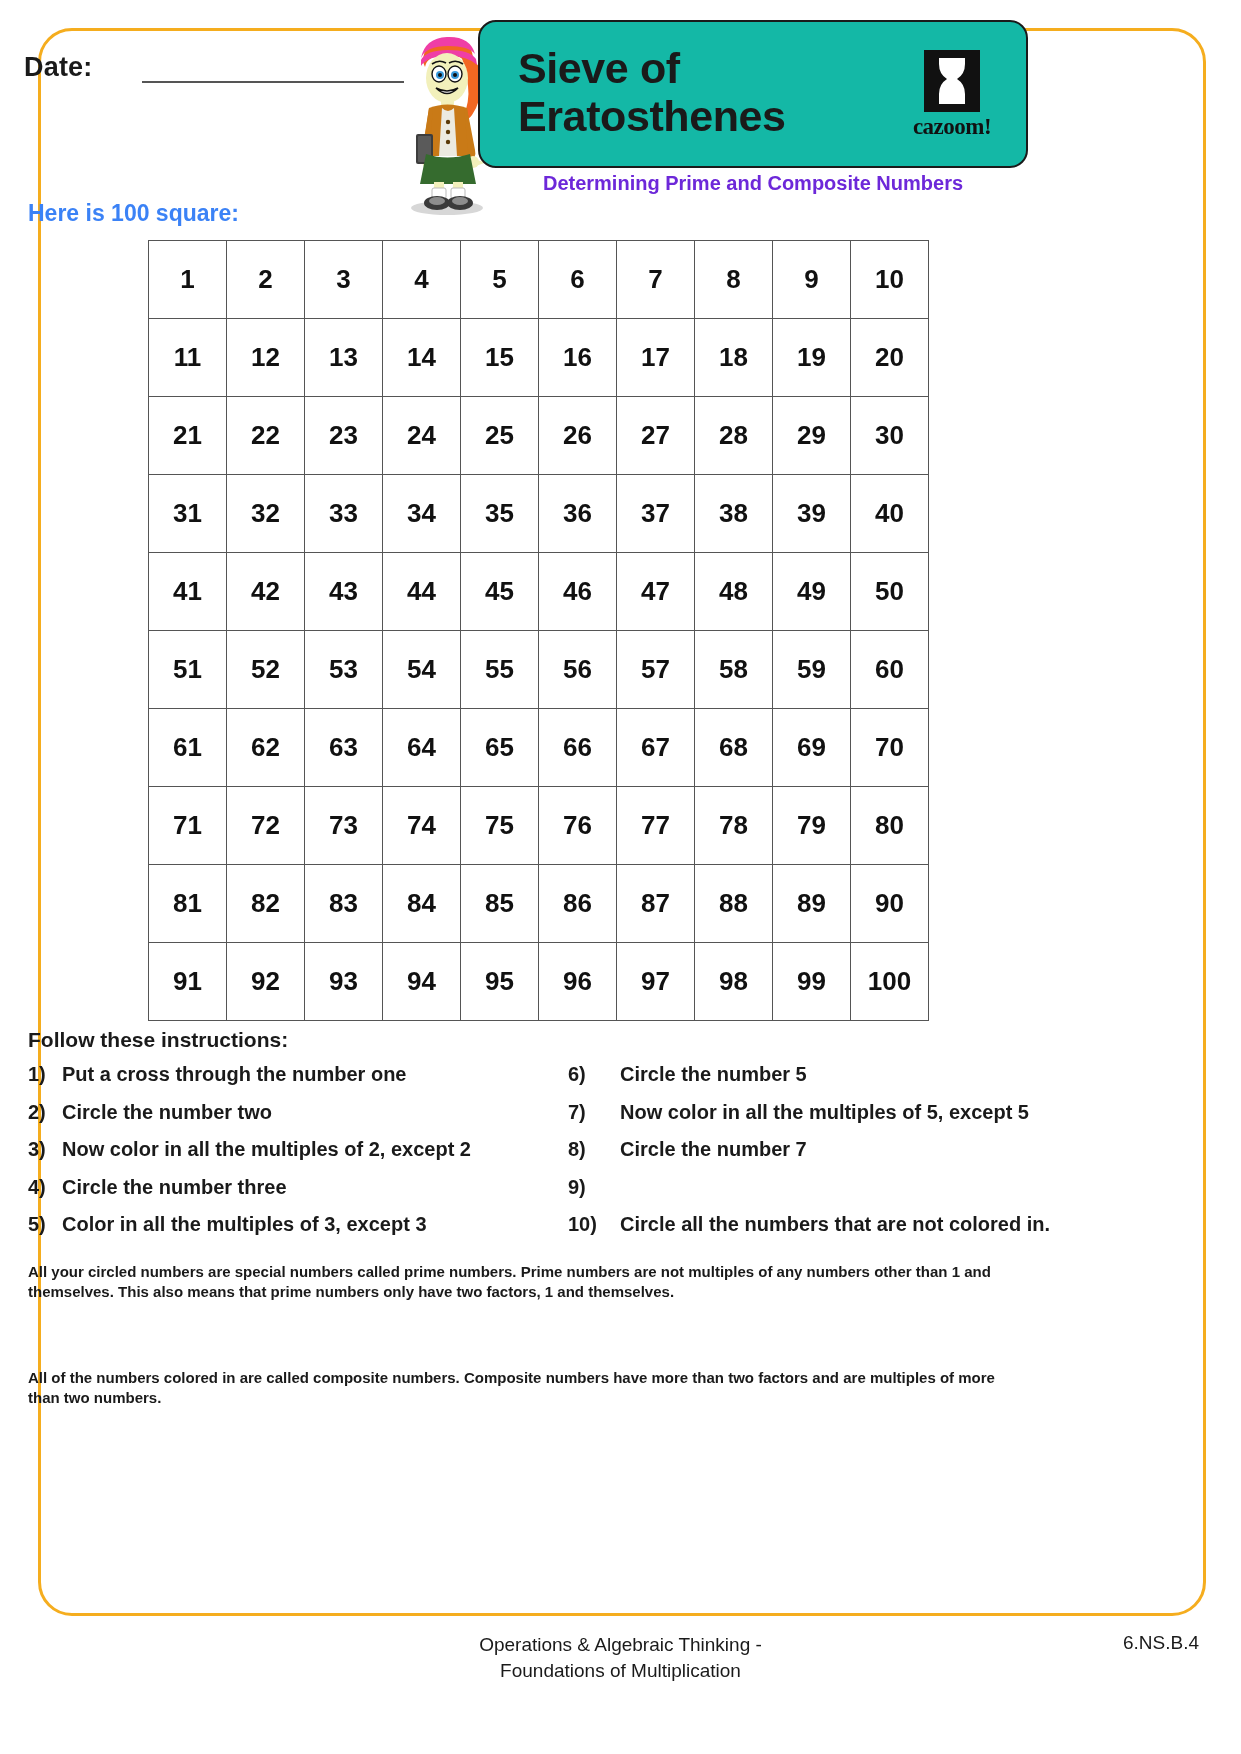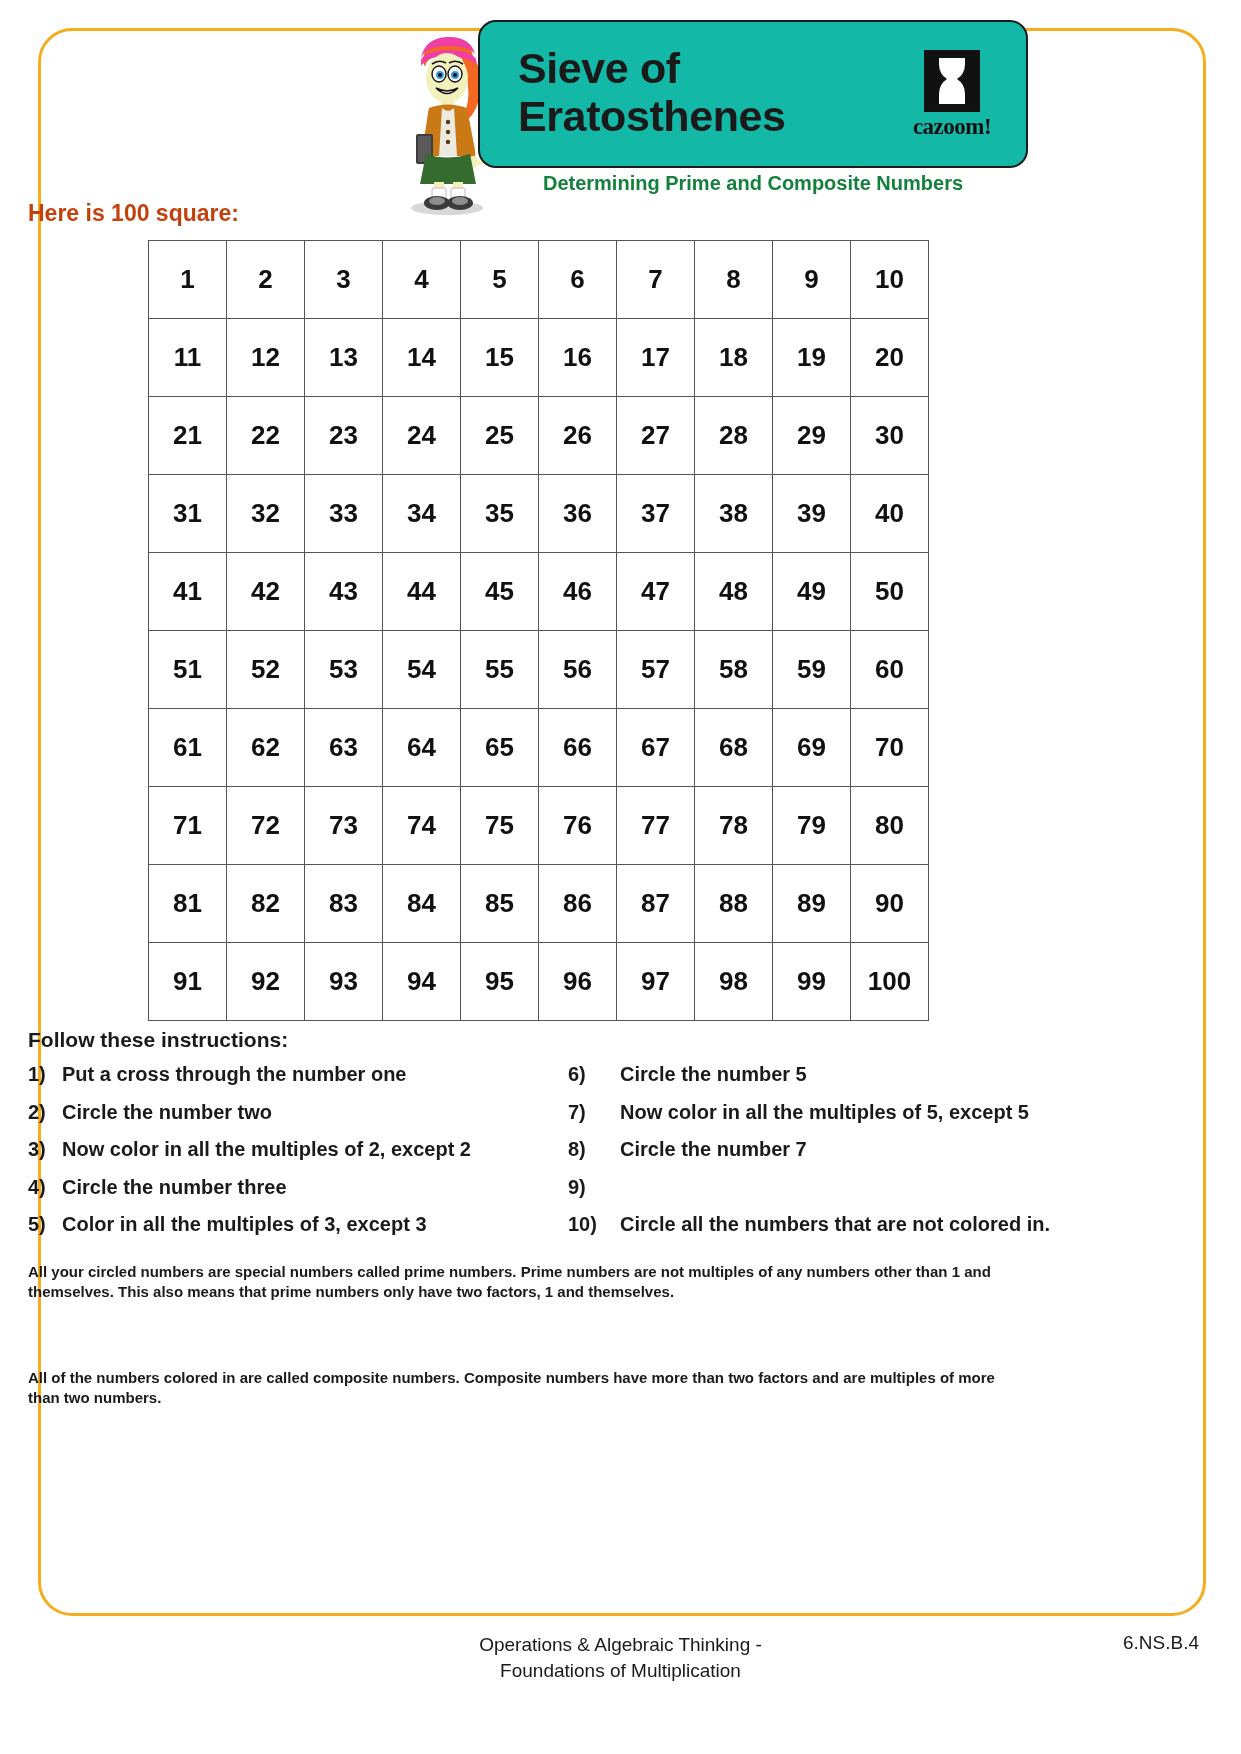--- a/index.html
+++ b/index.html
@@ -54,27 +54,27 @@
     width: 56px; height: 62px; background: #111; margin: 0 auto;
     position: relative; overflow: hidden;
   }
   .logo-word {
     font-family: "Liberation Serif", serif;
     font-weight: bold; font-size: 23px; color: #111;
     margin-top: 2px; letter-spacing: -0.5px;
   }
   .subtitle {
     position: absolute; left: 478px; top: 172px; width: 550px;
-    text-align: center; font-size: 20px; font-weight: bold; color: #15803d;
+    text-align: center; font-size: 20px; font-weight: bold; color: #6d28d9;
   }
 
   
   .lead-text {
     position: absolute; left: 28px; top: 200px;
-    font-size: 23px; font-weight: bold; color: #c2410c;
+    font-size: 23px; font-weight: bold; color: #3b82f6;
   }
 
   
   .grid-wrap { position: absolute; left: 148px; top: 240px; }
   table.hundred {
     border-collapse: collapse;
   }
   table.hundred td {
     width: 78px; height: 78px;
     border: 1px solid #555;
@@ -121,20 +121,24 @@
   .f-right { position: absolute; right: 42px; top: 0; }
 </style>
 </head>
 <body>
 
 <div class="page-frame"></div>
 
 <div class="header">
 
   <div class="namedate">
+    <div class="nd-row">
+      <span class="nd-label">Date:</span>
+      <span class="nd-line"></span>
+    </div>
   </div>
 
   <svg class="character" viewBox="0 0 130 195">
     <ellipse cx="62" cy="186" rx="36" ry="7" fill="#c9c9c9" opacity=".75"></ellipse>
 
     <path d="M76 34 q22 4 21 26 q-1 20 -10 33 q-4 6 -9 3 q7 -17 5 -32 q-2 -18 -7 -30z" fill="#f26722"></path>
     <path d="M38 40 q0 -22 24 -24 q24 -2 26 20 q1 9 -3 13 q-3 -16 -23 -16 q-20 0 -22 12z" fill="#f26722"></path>
 
     <path d="M36 36 q4 -20 26 -21 q23 -1 28 17 q-6 -8 -27 -8 q-22 0 -27 12z" fill="#ef3ea6"></path>
     <path d="M36 38 q5 -10 27 -10 q22 0 28 9 l1 6 q-9 -9 -29 -9 q-21 0 -27 10z" fill="#ef3ea6"></path>

